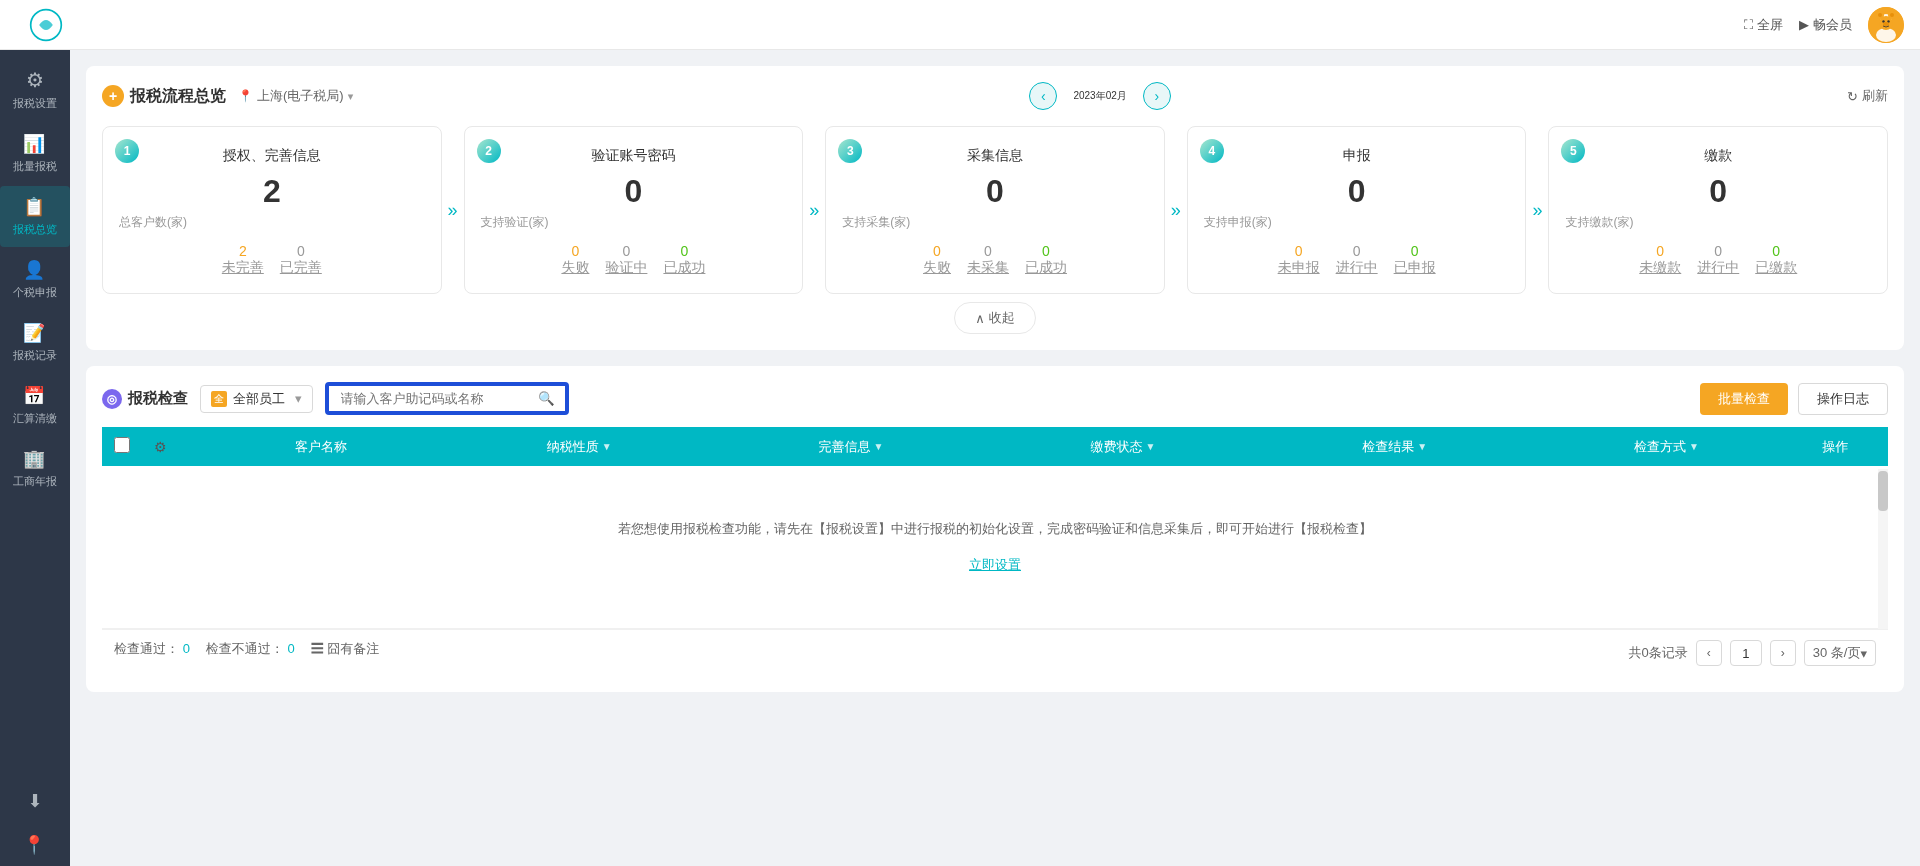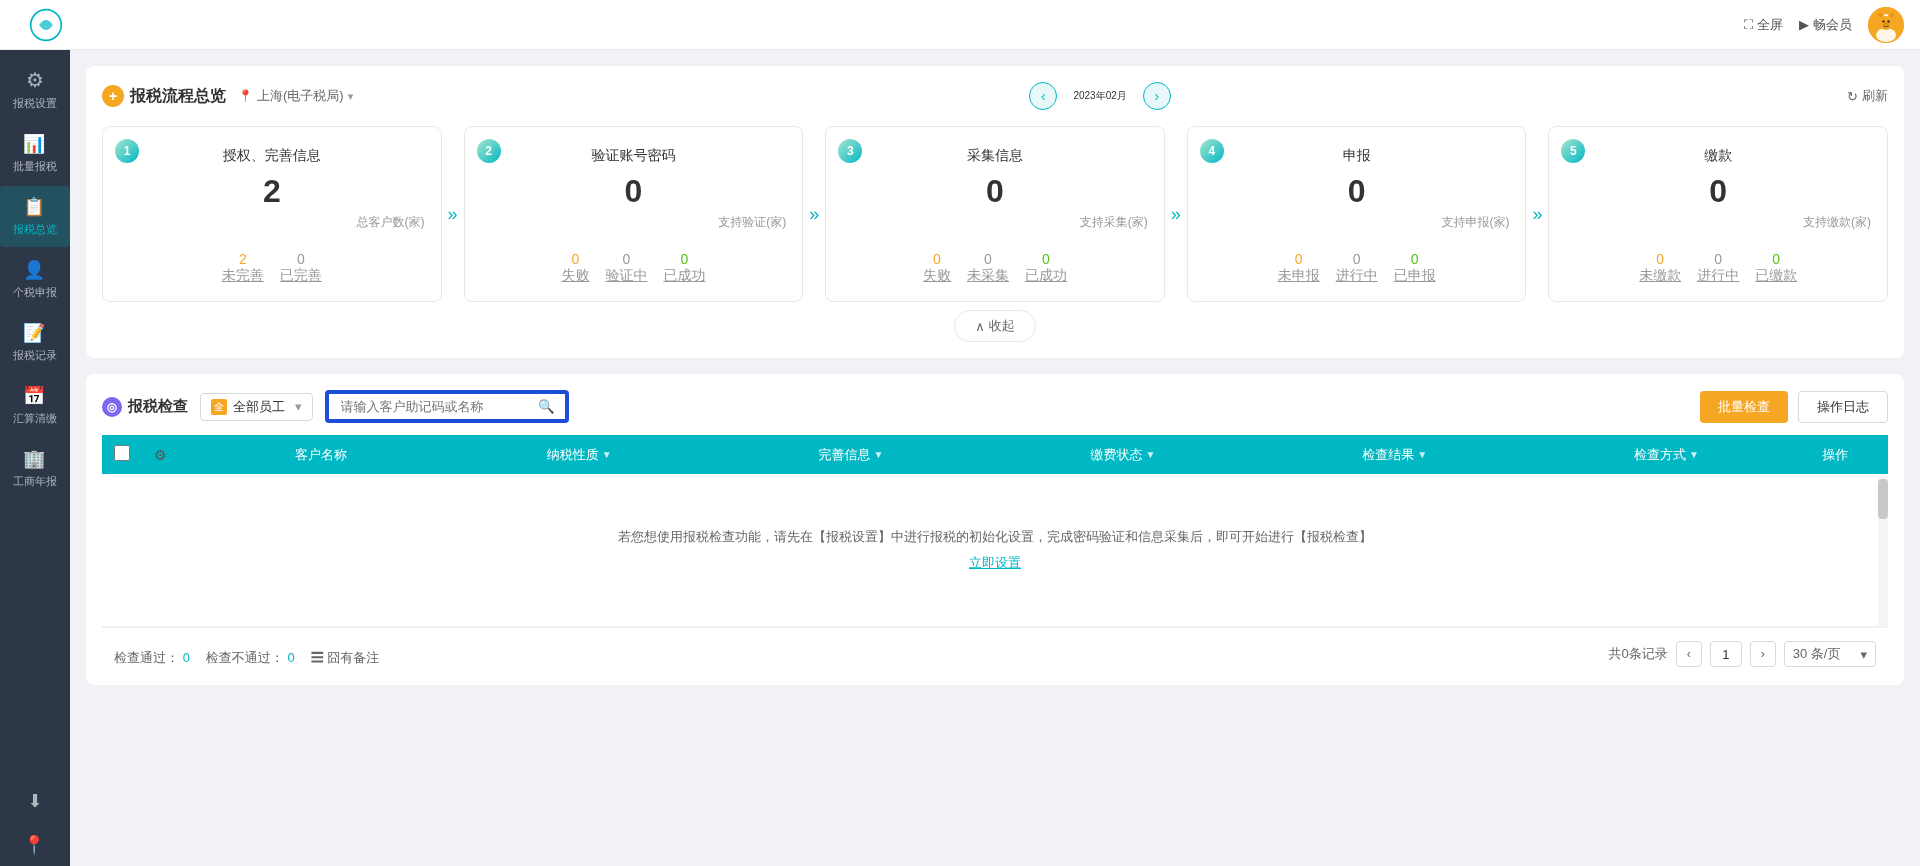--- a/index.html
+++ b/index.html
@@ -37,21 +37,21 @@
     .flow-title-icon { width: 22px; height: 22px; border-radius: 50%; background: #f5a623; display: flex; align-items: center; justify-content: center; color: #fff; font-size: 14px; font-weight: bold; }
     .flow-location { display: flex; align-items: center; gap: 4px; color: #666; font-size: 13px; cursor: pointer; }
     .flow-nav { display: flex; align-items: center; gap: 16px; margin-left: auto; }
     .flow-nav-btn { width: 28px; height: 28px; border-radius: 50%; background: #e8f7f8; border: 1px solid #00b8c4; display: flex; align-items: center; justify-content: center; cursor: pointer; color: #00b8c4; font-size: 14px; }
     .flow-month { font-size: 10px; font-weight: 500; color: #333; }
     .refresh-btn { margin-left: auto; display: flex; align-items: center; gap: 4px; color: #666; cursor: pointer; font-size: 13px; }
     .flow-step { flex: 1; border: 1px solid #e8e8e8; border-radius: 8px; padding: 16px; position: relative; background: #fff; }
     .step-num { position: absolute; top: 12px; left: 12px; width: 24px; height: 24px; border-radius: 50%; background: linear-gradient(135deg, #a8e6cf, #00b8c4); display: flex; align-items: center; justify-content: center; color: #fff; font-size: 12px; font-weight: bold; }
     .step-title { text-align: center; font-size: 14px; color: #333; margin-bottom: 8px; margin-top: 4px; }
     .step-count { text-align: center; font-size: 32px; font-weight: bold; color: #333; margin-bottom: 4px; }
-    .step-subtitle { text-align: right; font-size: 12px; color: #999; margin-bottom: 20px; }
+    .step-subtitle { text-align: left; font-size: 12px; color: #999; margin-bottom: 12px; }
     .step-stats { display: flex; justify-content: center; gap: 16px; }
     .step-stat { text-align: center; }
     .step-stat .val { font-size: 14px; font-weight: 500; }
     .step-stat .lbl { font-size: 14px; color: #999; text-decoration: underline; }
     .val-orange { color: #f5a623; }
     .val-gray { color: #999; }
     .val-green { color: #52c41a; }
 
     
     .collapse-bar { text-align: center; margin: 8px 0 0; }
@@ -80,27 +80,27 @@
     .tax-table tbody tr { border-bottom: 1px solid #f0f0f0; }
     .tax-table tbody td { padding: 10px 12px; text-align: center; }
     .table-checkbox { width: 16px; height: 16px; }
     .settings-icon { color: #555; font-size: 14px; cursor: pointer; }
 
     
     .empty-state { padding: 40px 20px; text-align: center; color: #666; font-size: 13px; line-height: 2; }
     .empty-link { color: #00b8c4; cursor: pointer; text-decoration: underline; }
 
     
-    .table-footer { display: flex; align-items: flex-end; padding: 2px 12px; font-size: 13px; color: #666; border-top: 1px solid #f0f0f0; }
+    .table-footer { display: flex; align-items: flex-start; padding: 10px 12px; font-size: 13px; color: #666; border-top: 1px solid #f0f0f0; }
     .footer-item { margin-right: 16px; }
     .footer-link { color: #00b8c4; cursor: pointer; }
-    .footer-right { margin-left: auto; display: flex; align-items: center; gap: 8px; margin-top: 11px; }
+    .footer-right { margin-left: auto; display: flex; align-items: center; gap: 8px; }
     .page-btn { width: 26px; height: 26px; border: 1px solid #d9d9d9; border-radius: 4px; background: #fff; display: flex; align-items: center; justify-content: center; cursor: pointer; color: #666; font-size: 12px; }
     .page-num { width: 32px; height: 26px; border: 1px solid #d9d9d9; border-radius: 4px; background: #fff; display: flex; align-items: center; justify-content: center; color: #333; font-size: 13px; }
-    .per-page { display: flex; align-items: center; gap: 20px; border: 1px solid #d9d9d9; border-radius: 4px; padding: 3px 8px; background: #fff; cursor: pointer; }
+    .per-page { display: flex; align-items: center; gap: 0; border: 1px solid #d9d9d9; border-radius: 4px; padding: 3px 8px; background: #fff; cursor: pointer; }
 
     .table-wrapper { position: relative; overflow: hidden; }
     
     .filter-icon { font-size: 10px; opacity: 0.8; }
 
     
     .steps-container { display: flex; align-items: center; }
     .arrow-double { color: #00b8c4; font-size: 18px; padding: 0 6px; }
   </style>
 </head>
@@ -396,21 +396,21 @@
               <th>
                 <span>操作</span>
               </th>
             </tr>
           </thead>
           <tbody>
             <tr>
               <td colspan="9">
                 <div class="empty-state">
                   <div>若您想使用报税检查功能，请先在【报税设置】中进行报税的初始化设置，完成密码验证和信息采集后，即可开始进行【报税检查】</div>
-                  <div style="">
+                  <div style="margin-top:10px;">
                     <span class="empty-link">立即设置</span>
                   </div>
                 </div>
               </td>
             </tr>
           </tbody>
         </table>
 
         <div style="position:absolute; right:0; top:42px; bottom:0; width:10px; background:#f5f5f5;">
           <div style="width:10px; height:40px; background:#c8c8c8; border-radius:4px; margin-top:2px;"></div>

